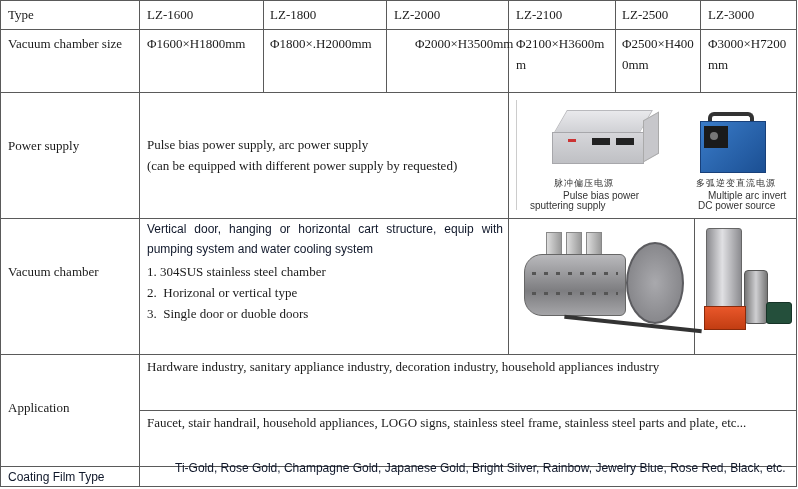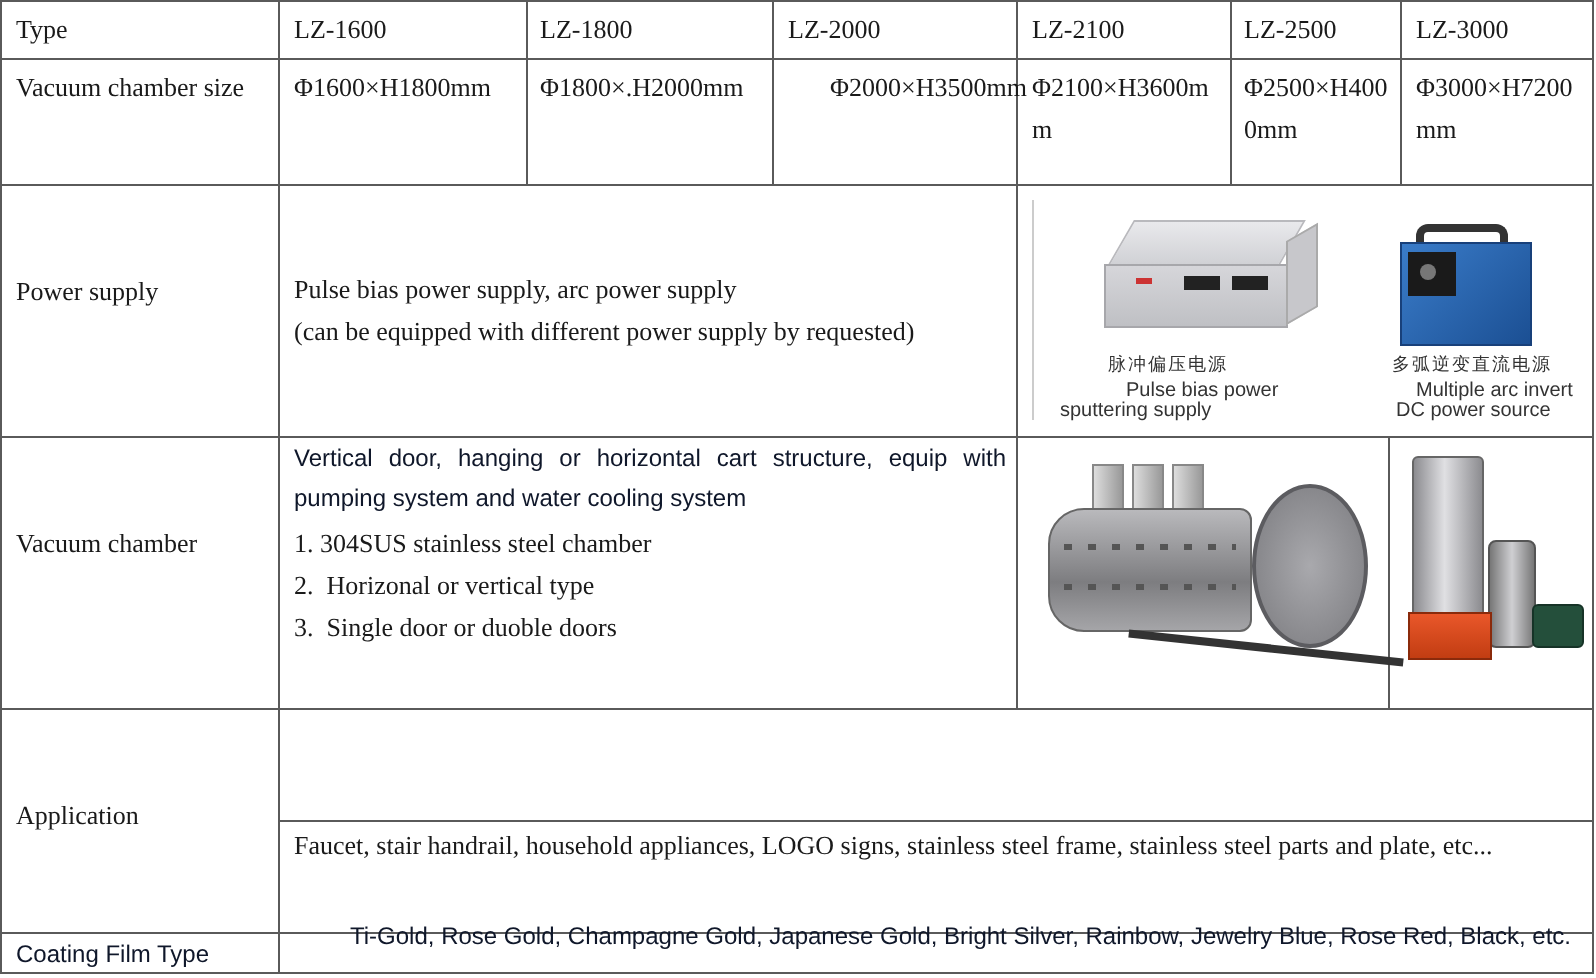--- a/index.html
+++ b/index.html
@@ -134,18 +134,19 @@
   </div>
 
   <div class="vt" style="left:704px;top:228px;width:88px;height:104px;">
     <div class="col"></div>
     <div class="pump"></div>
     <div class="motor"></div>
     <div class="base"></div>
   </div>
 
   <div class="cell" style="left:8px;top:397px;">Application</div>
+  <div class="cell" style="left:147px;top:356px;width:644px;">Hardware industry, sanitary appliance industry, decoration industry, household appliances industry</div>
   <div class="cell justify" style="left:147px;top:412px;width:644px;">Faucet, stair handrail, household appliances, LOGO signs, stainless steel frame, stainless steel parts and plate, etc...</div>
 
   <div class="cell sans" style="left:8px;top:467px;line-height:20px;">Coating Film Type</div>
   <div class="cell sans" style="left:147px;top:458px;line-height:20px;white-space:nowrap;margin-left:28px;">Ti-Gold, Rose Gold, Champagne Gold, Japanese Gold, Bright Silver, Rainbow, Jewelry Blue, Rose Red, Black, etc.</div>
 
 </div>
 
 </body></html>

